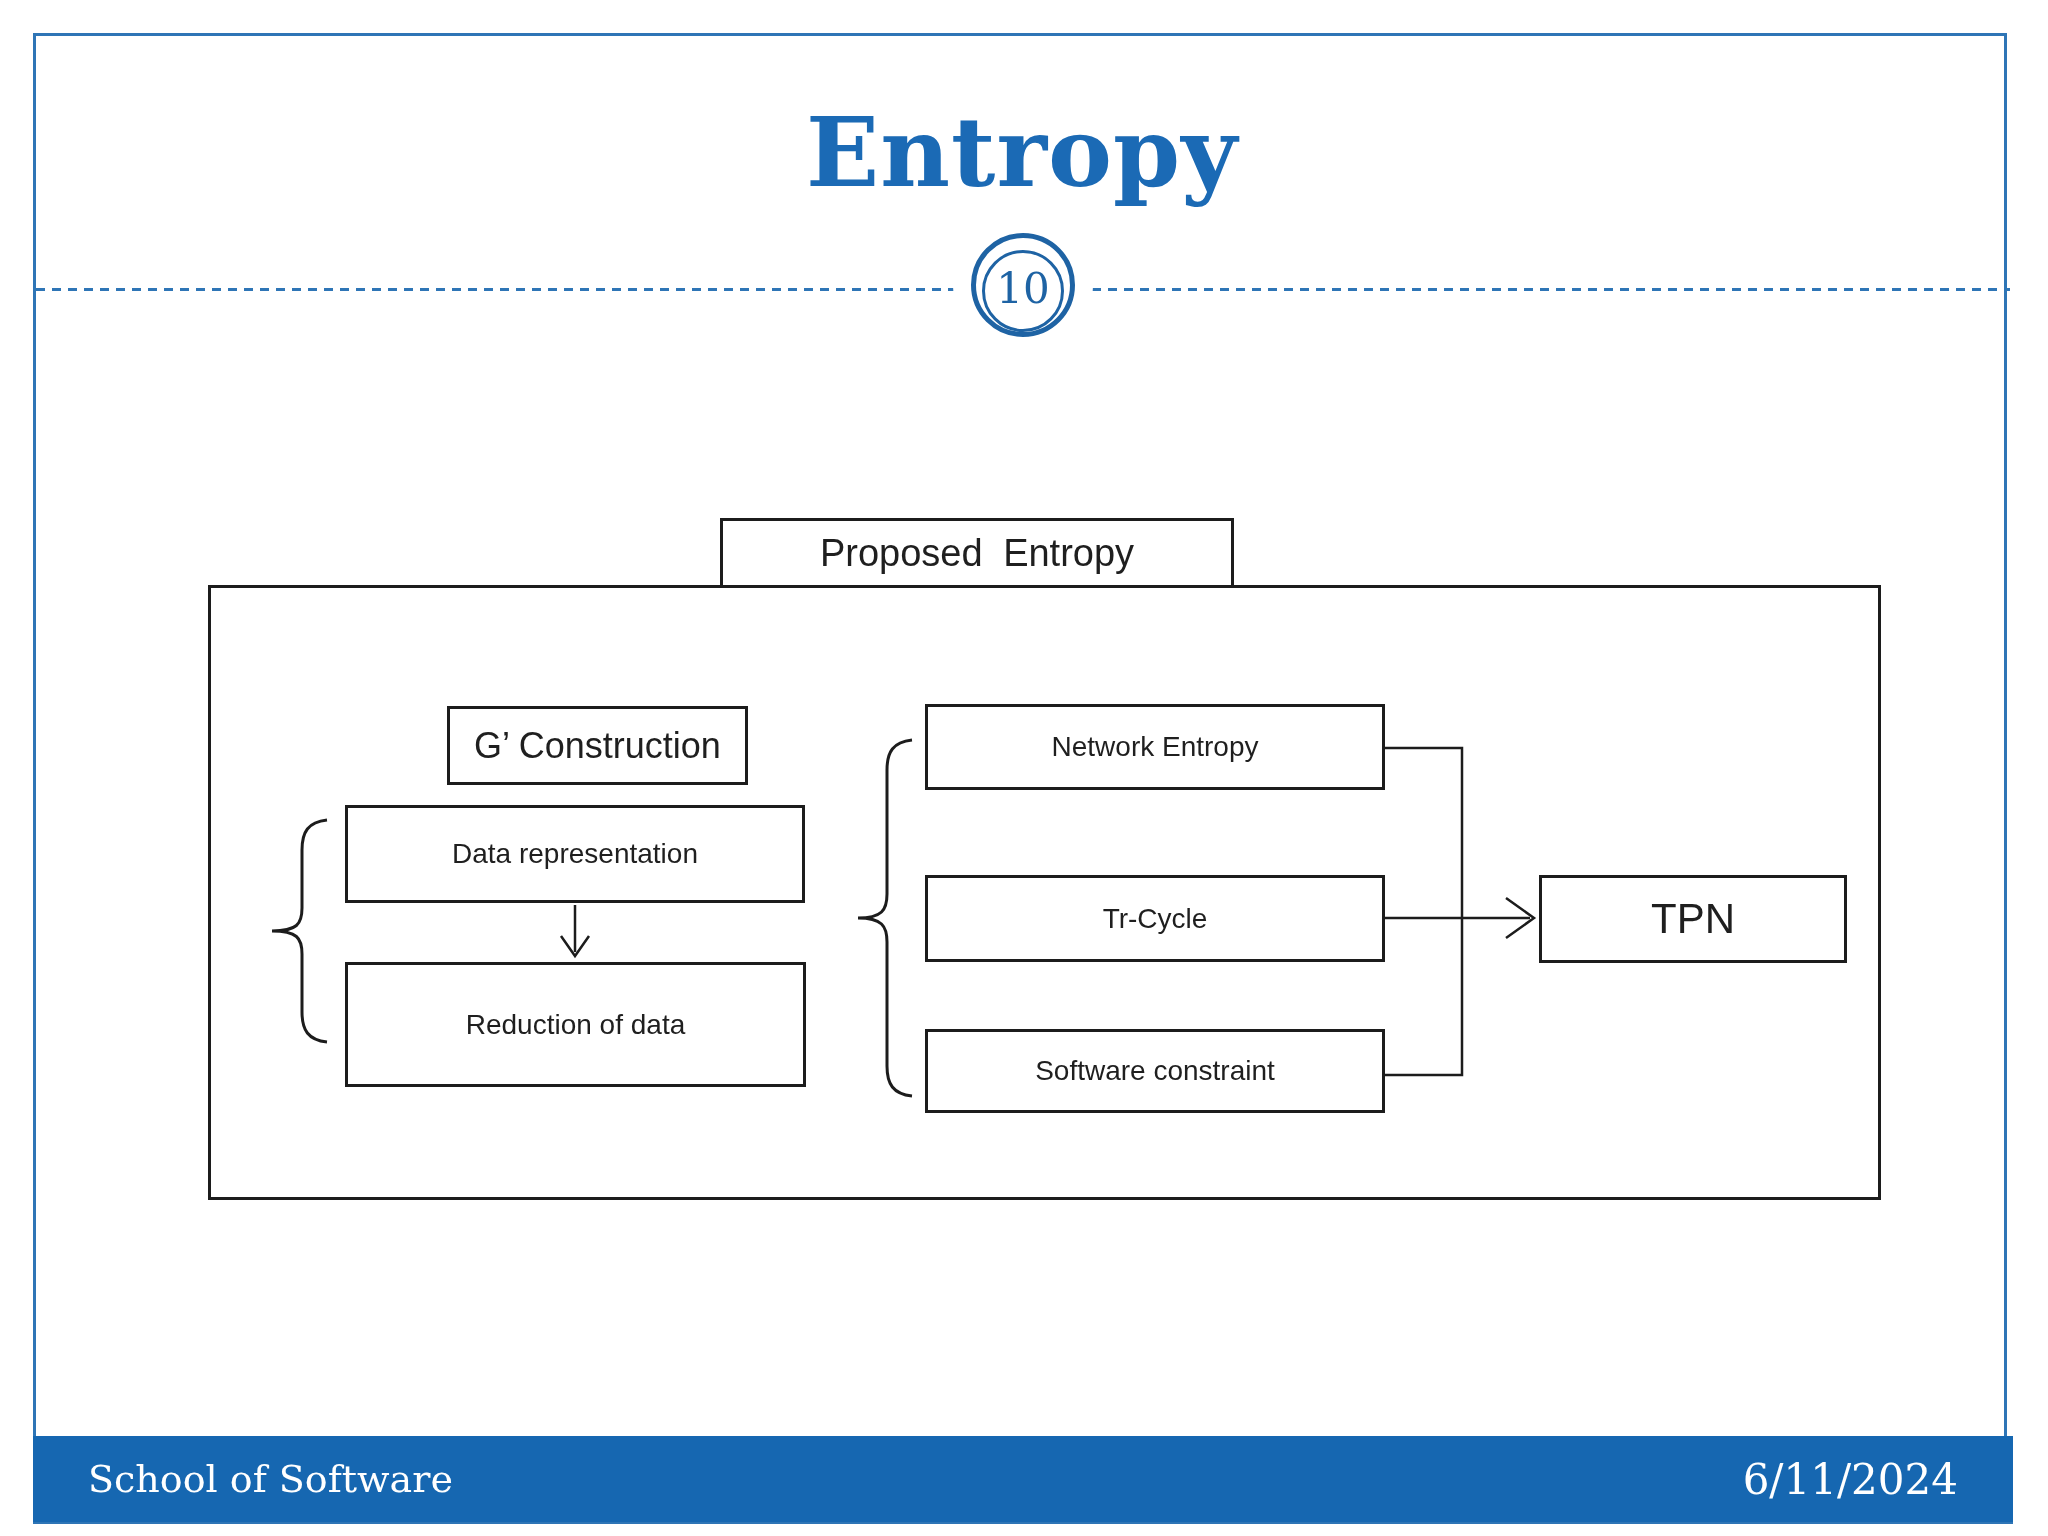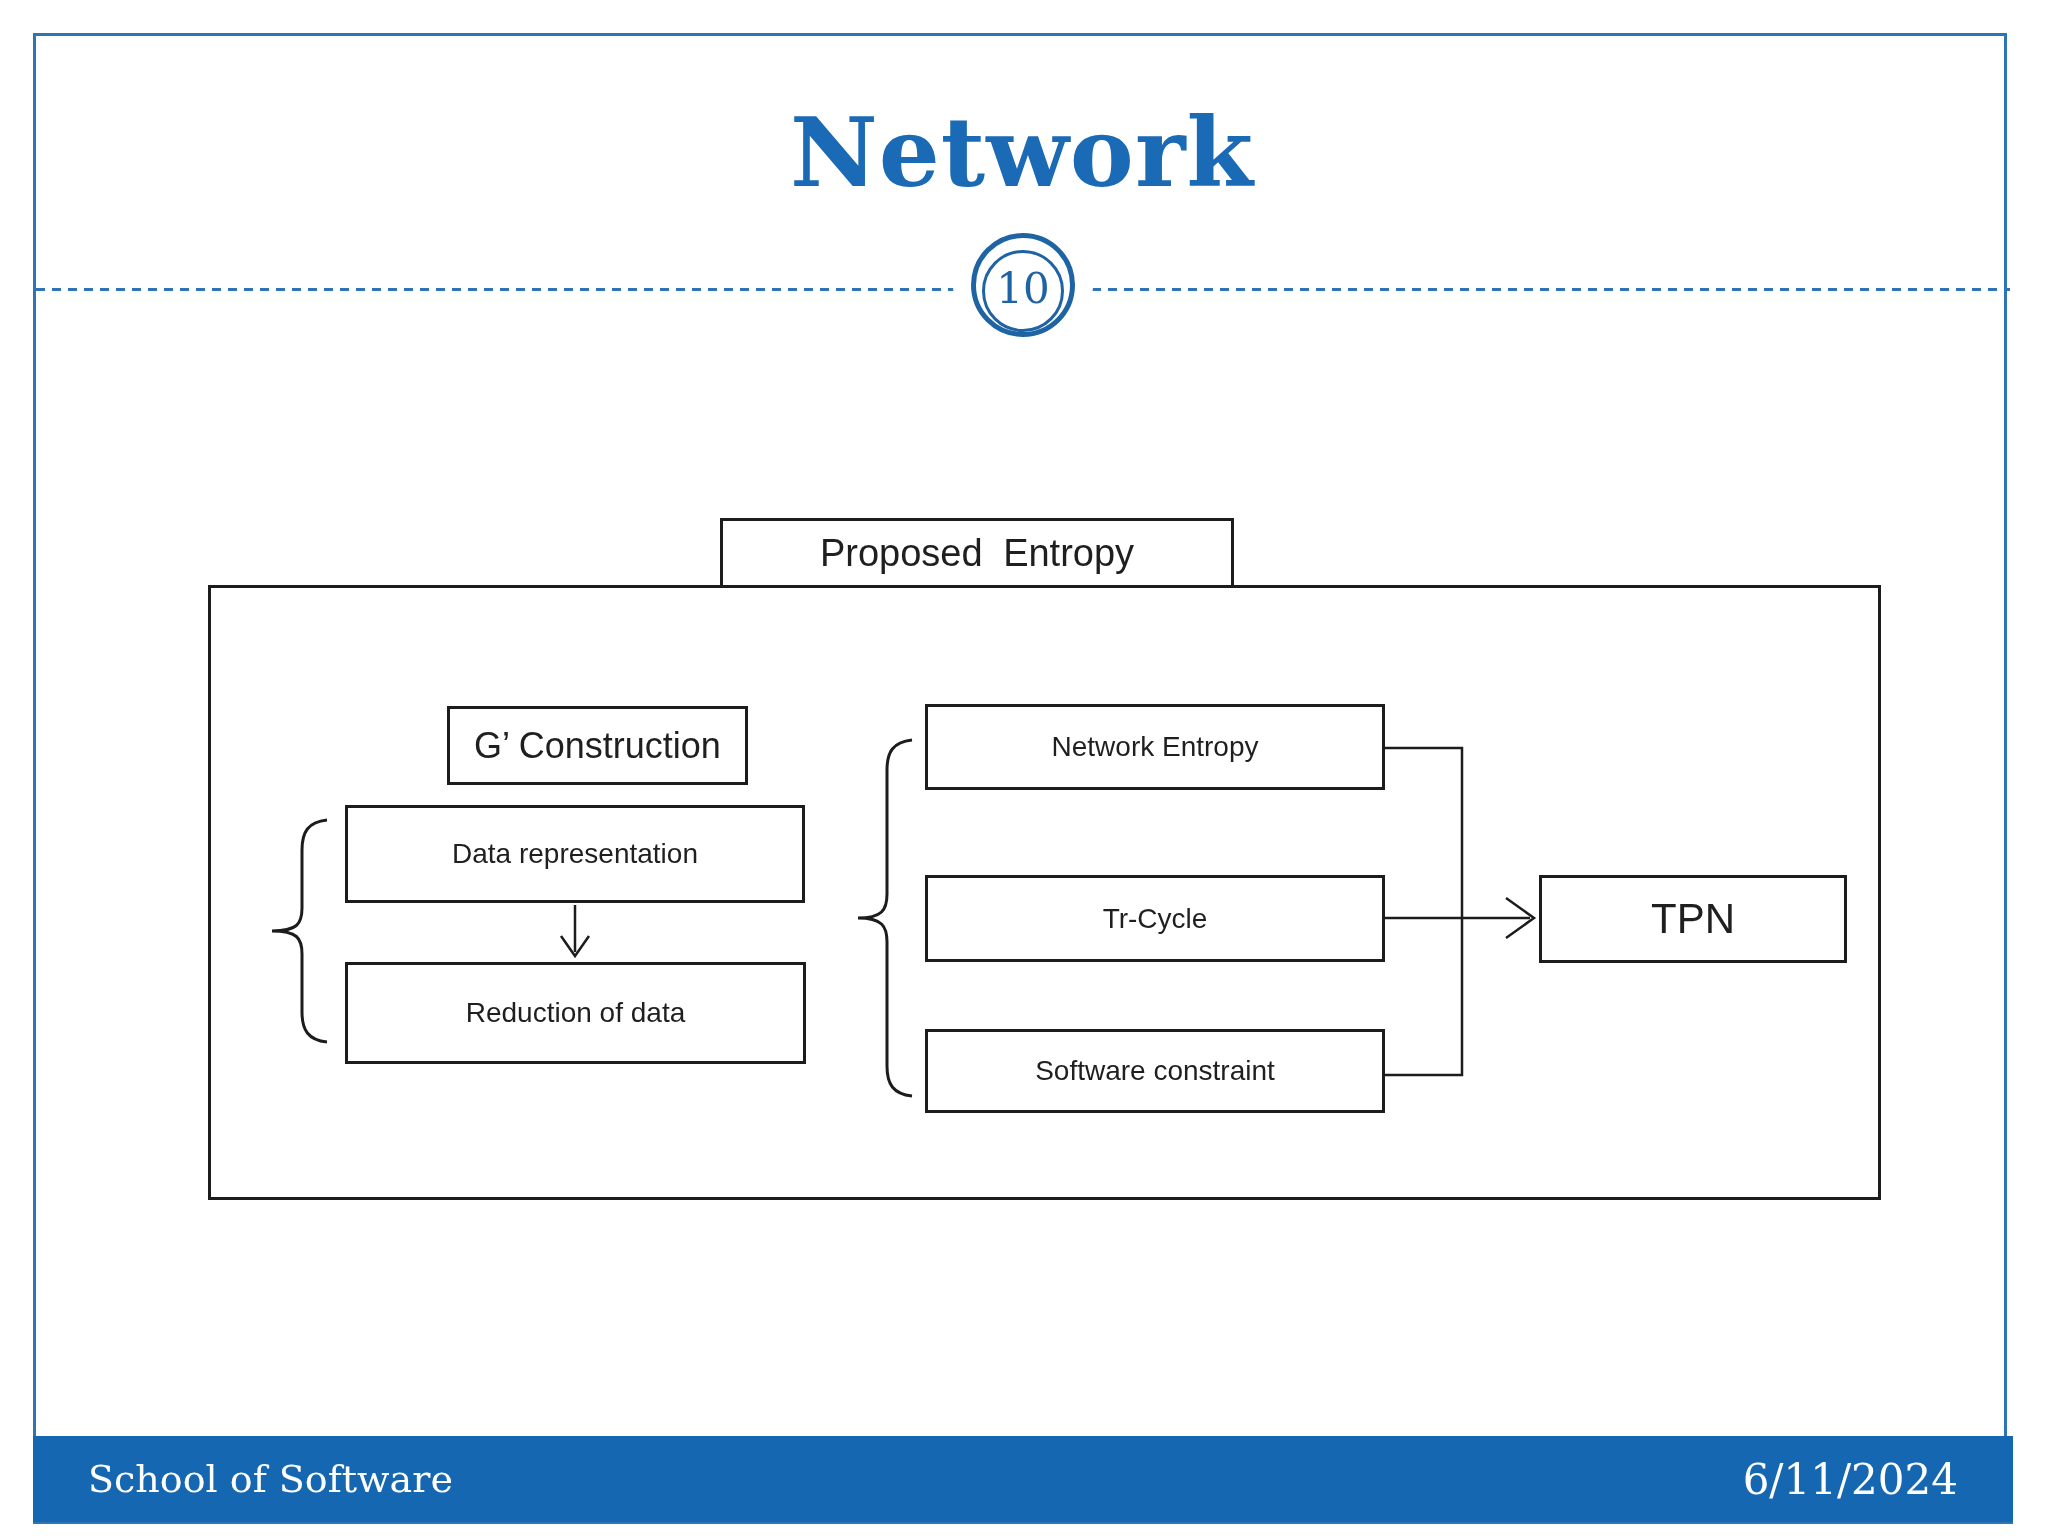--- a/index.html
+++ b/index.html
@@ -86,21 +86,21 @@
   }
   .pm-box {
     left: 720px; top: 518px;
     width: 514px; height: 70px;
     font-size: 38px;
     word-spacing: 10px;
     z-index: 2;
   }
   .gc-box  { left: 447px; top: 706px;  width: 301px; height: 79px; font-size: 36px; }
   .dr-box  { left: 345px; top: 805px;  width: 460px; height: 98px; }
-  .rd-box  { left: 345px; top: 962px;  width: 461px; height: 102px; }
+  .rd-box  { left: 345px; top: 962px;  width: 461px; height: 125px; }
   .ne-box  { left: 925px; top: 704px;  width: 460px; height: 86px; }
   .tc-box  { left: 925px; top: 875px;  width: 460px; height: 87px; align-items: center; }
   .nc-box  { left: 925px; top: 1029px; width: 460px; height: 84px; }
   .tpn-box { left: 1539px; top: 875px; width: 308px; height: 88px; font-size: 42px; }
   .diagram-svg {
     position: absolute;
     left: 0; top: 0;
     width: 2048px; height: 1536px;
     pointer-events: none;
   }
@@ -120,21 +120,21 @@
   .footer-school { font-size: 38px; }
   .footer-date   { font-size: 42px; }
 </style>
 </head>
 <body>
 
 <div class="slide">
 
   <div class="frame"></div>
 
-  <div class="title">Network</div>
+  <div class="title">Entropy</div>
 
   <div class="divider"></div>
 
   <div class="circle-mask">
     <div class="circle-outer">
       <div class="circle-inner">
         <span class="page-num">10</span>
       </div>
     </div>
   </div>

